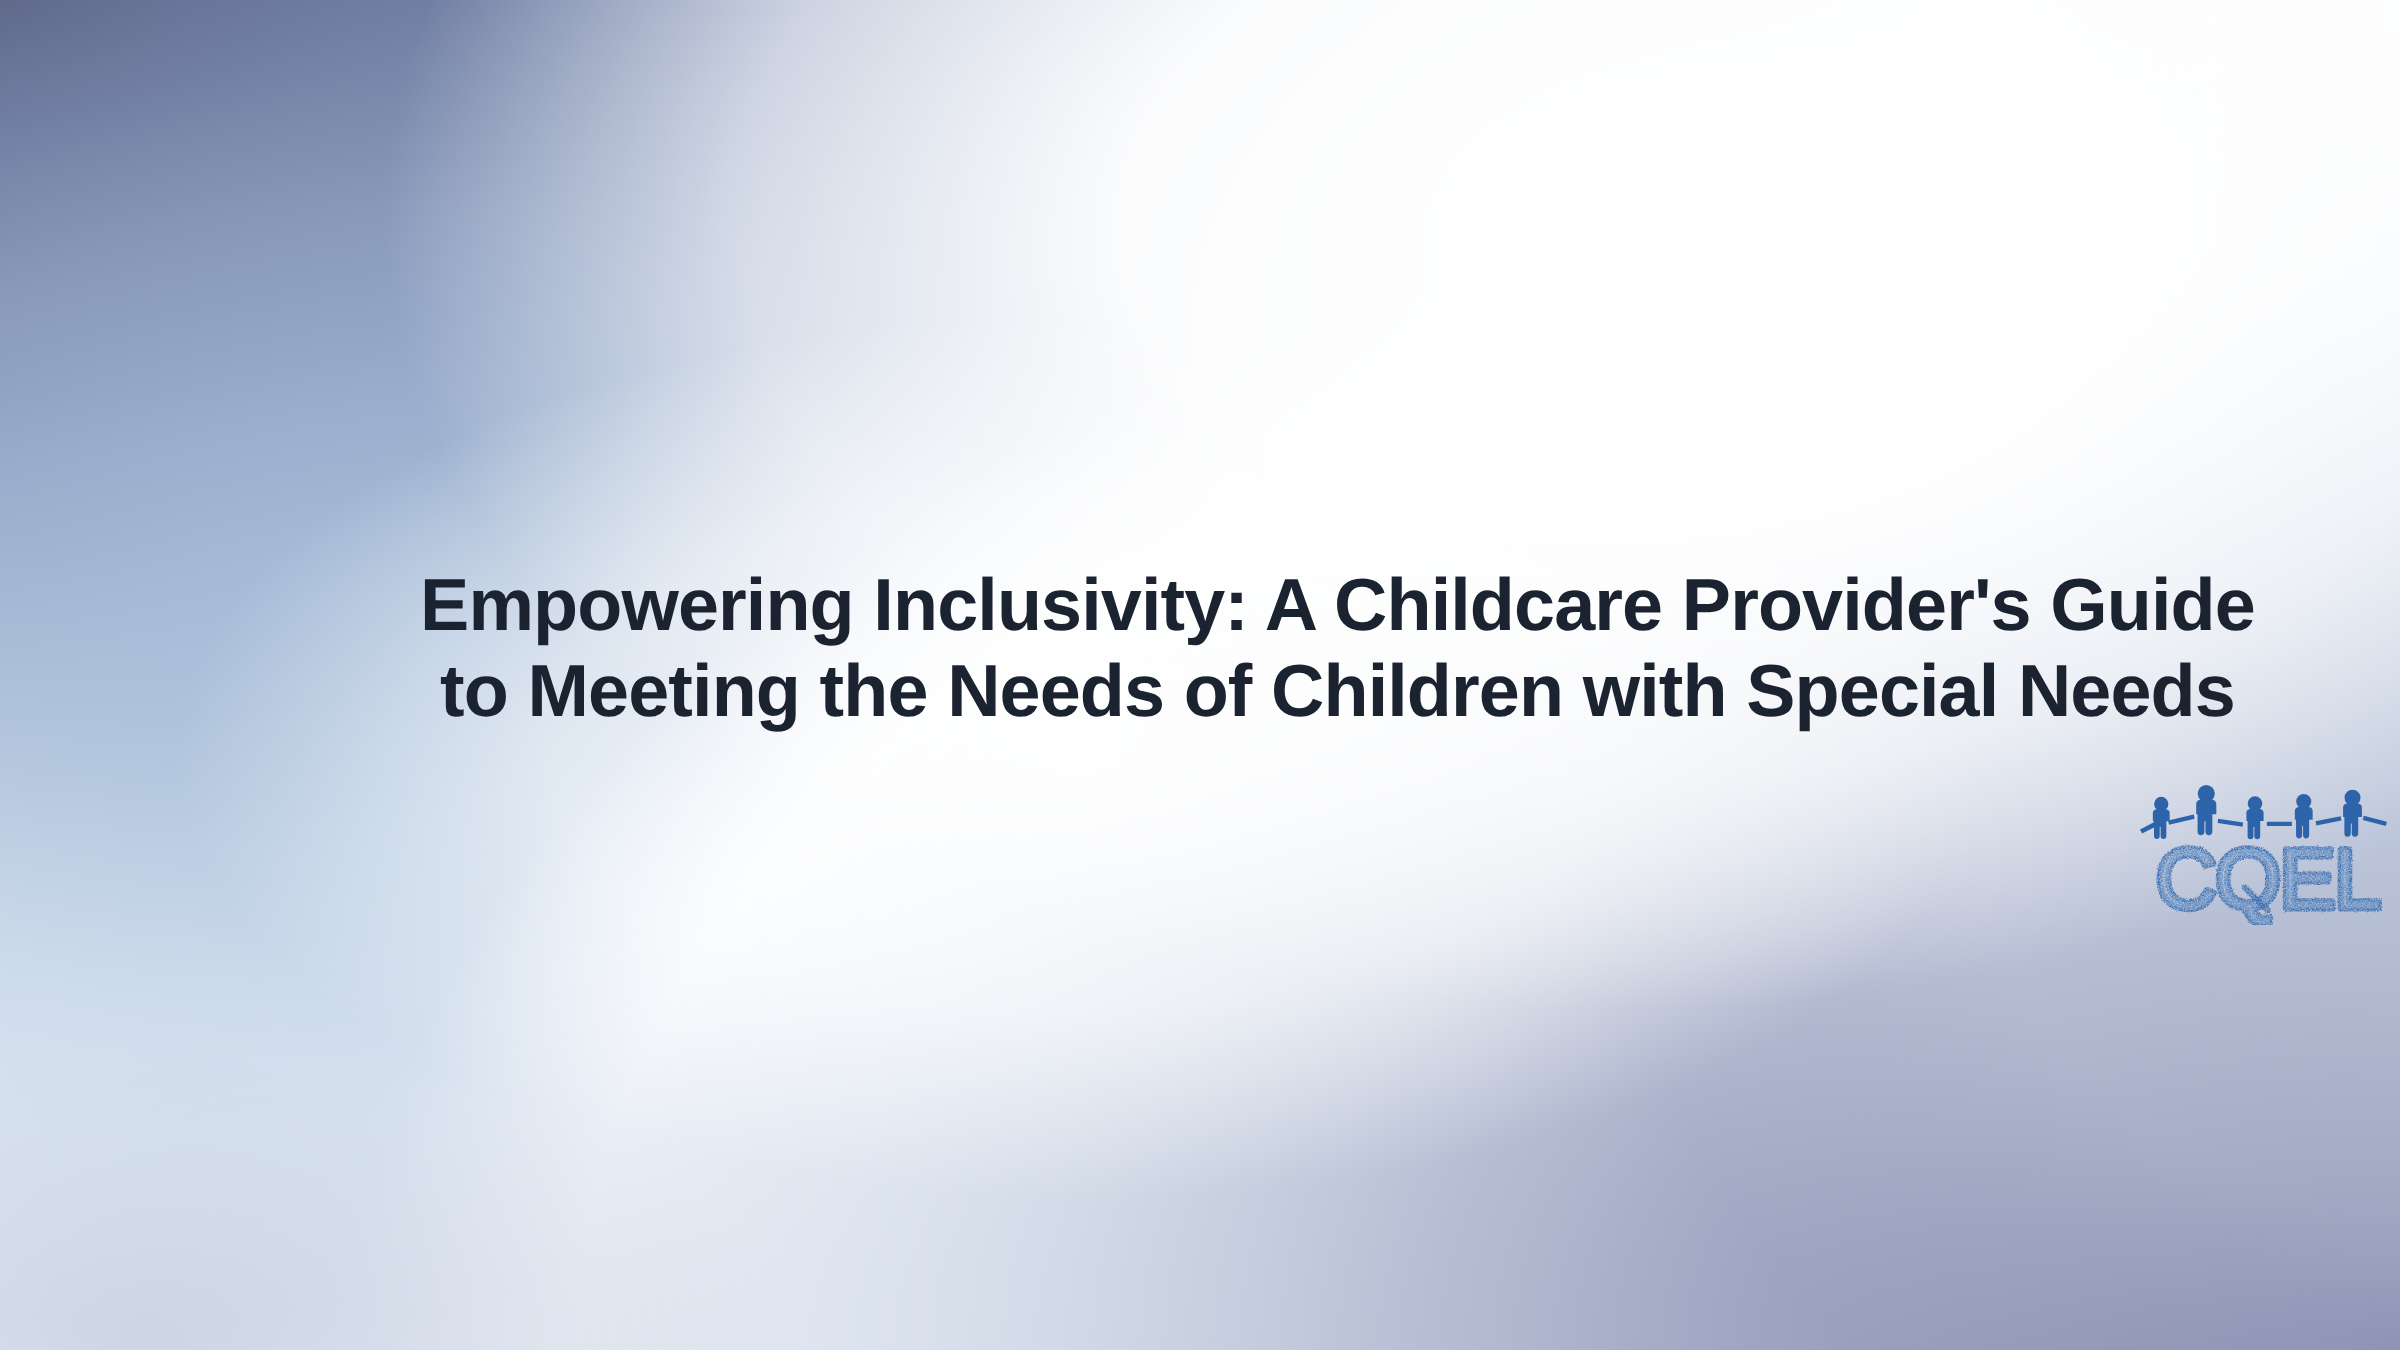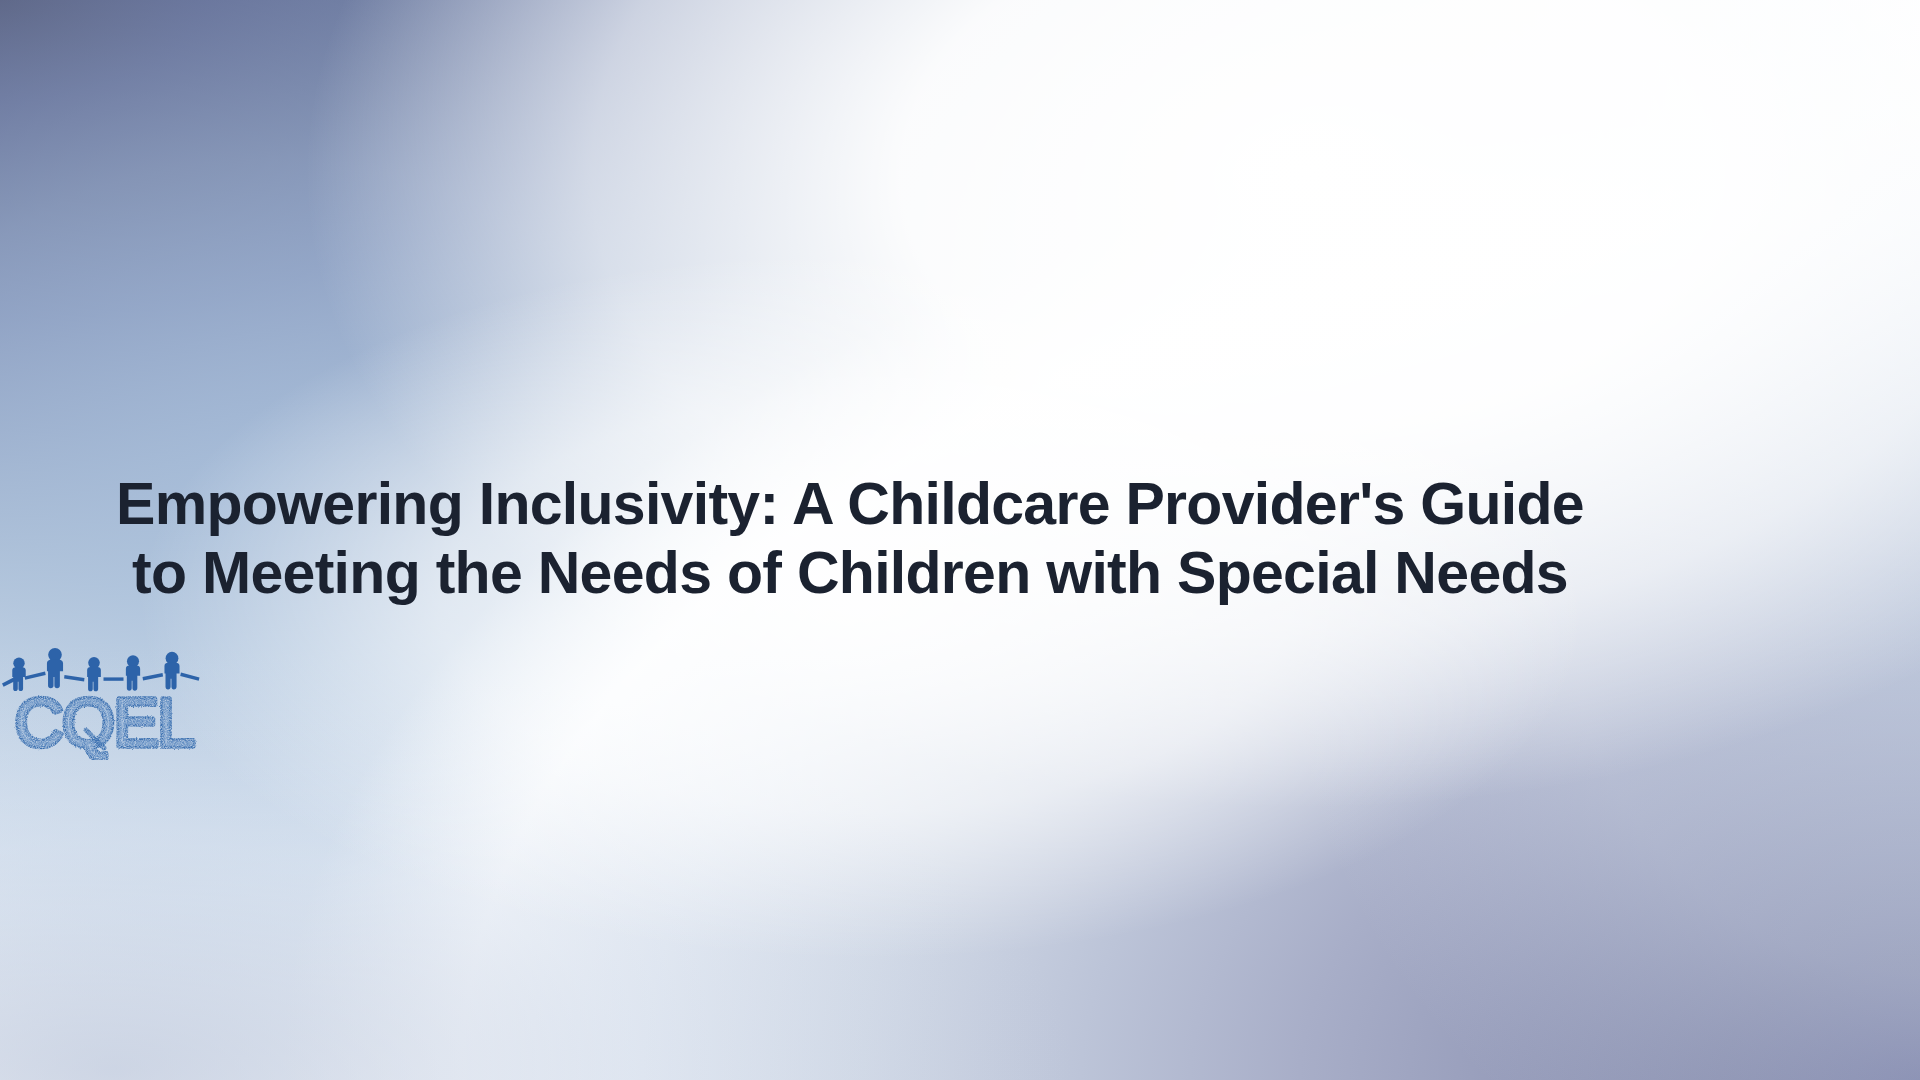--- a/index.html
+++ b/index.html
@@ -107,23 +107,22 @@
         rgba(255,255,255,0.58) 48%,
         rgba(255,255,255,0) 82%);
   }
 
   
   .content {
     position:absolute;
     inset:0;
     display:flex;
     flex-direction:column;
-    align-items:flex-start;
+    align-items:flex-end;
     justify-content:flex-start;
-    margin-top:20px;
   }
 
   .title-block {
     width:1700px;
     margin-top:450px;
     text-align:center;
   }
 
   .slide-title {
     font-family:"Liberation Sans", sans-serif;

